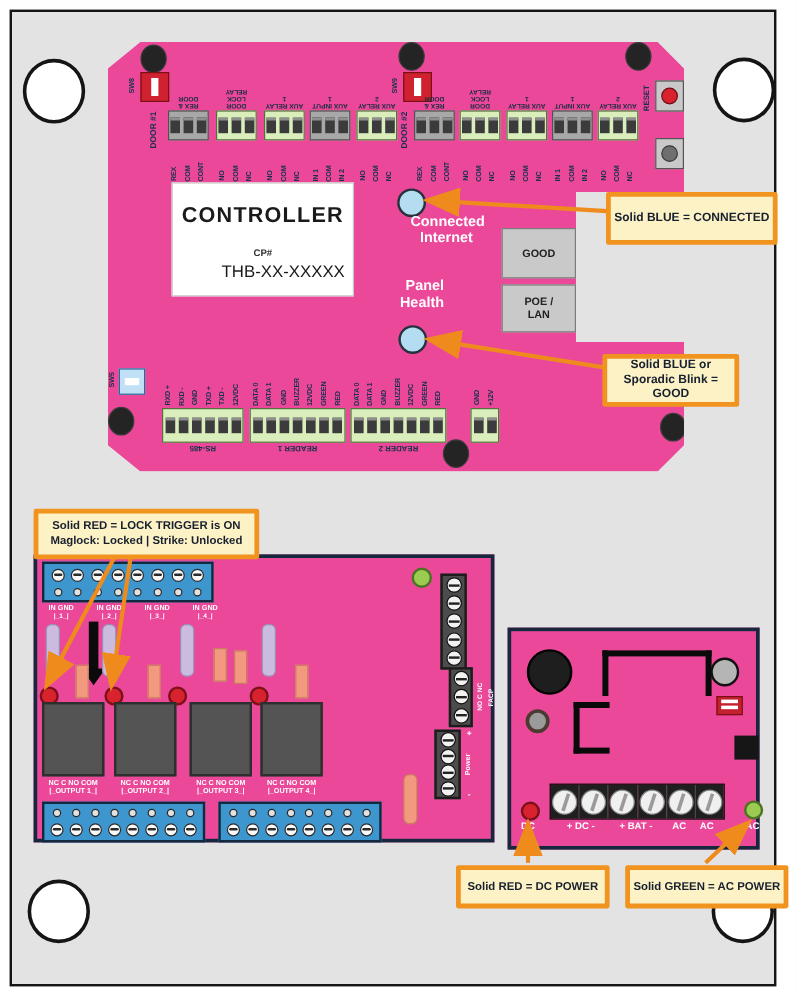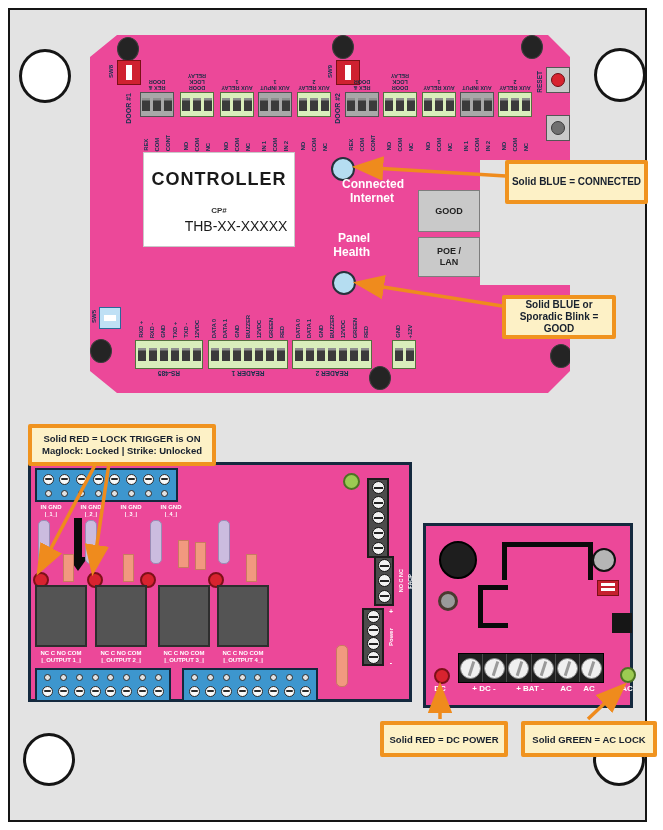--- a/index.html
+++ b/index.html
@@ -721,15 +721,15 @@
   <div class="anno" style="left:502px;top:295px;width:106px;height:36px;font-size:10px;line-height:12px;">
     <div>Solid BLUE or<br>Sporadic Blink = GOOD</div>
   </div>
   <div class="anno" style="left:380px;top:721px;width:120px;height:28px;font-size:9.5px;">
     <div>Solid RED = DC POWER</div>
   </div>
   <div class="anno" style="left:28px;top:424px;width:180px;height:34px;font-size:9.5px;line-height:12px;">
     <div>Solid RED = LOCK TRIGGER is ON<br>Maglock: Locked  |  Strike: Unlocked</div>
   </div>
   <div class="anno" style="left:521px;top:721px;width:128px;height:28px;font-size:9.5px;">
-    <div>Solid GREEN = AC LOCK</div>
+    <div>Solid GREEN = AC POWER</div>
   </div>
 </div>
 
 </body></html>

